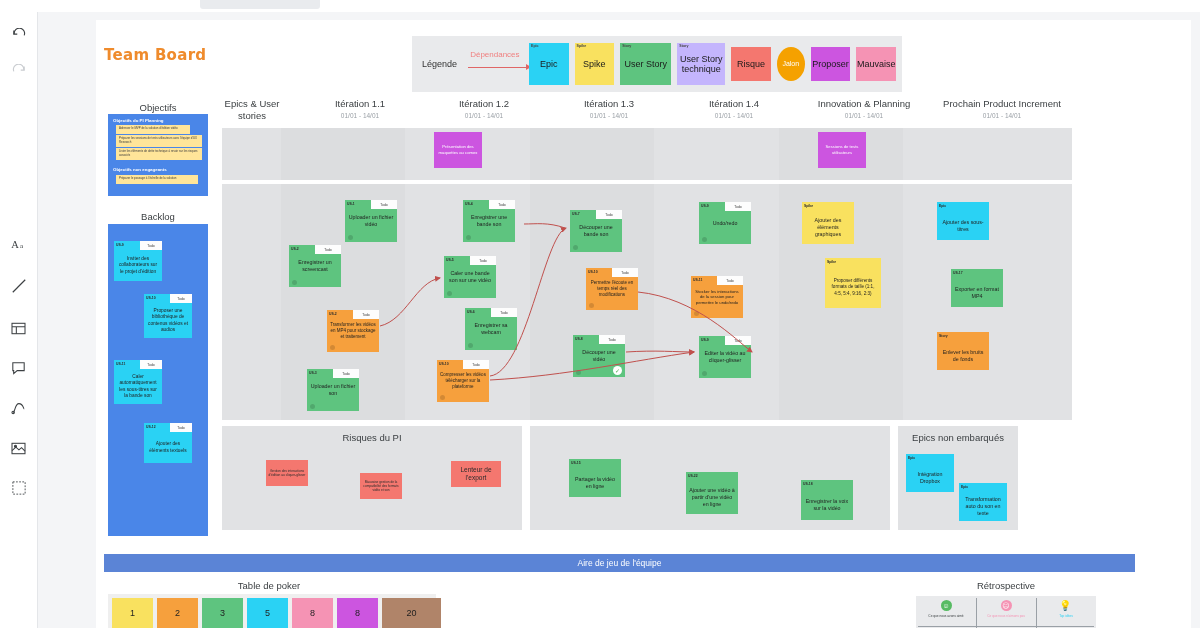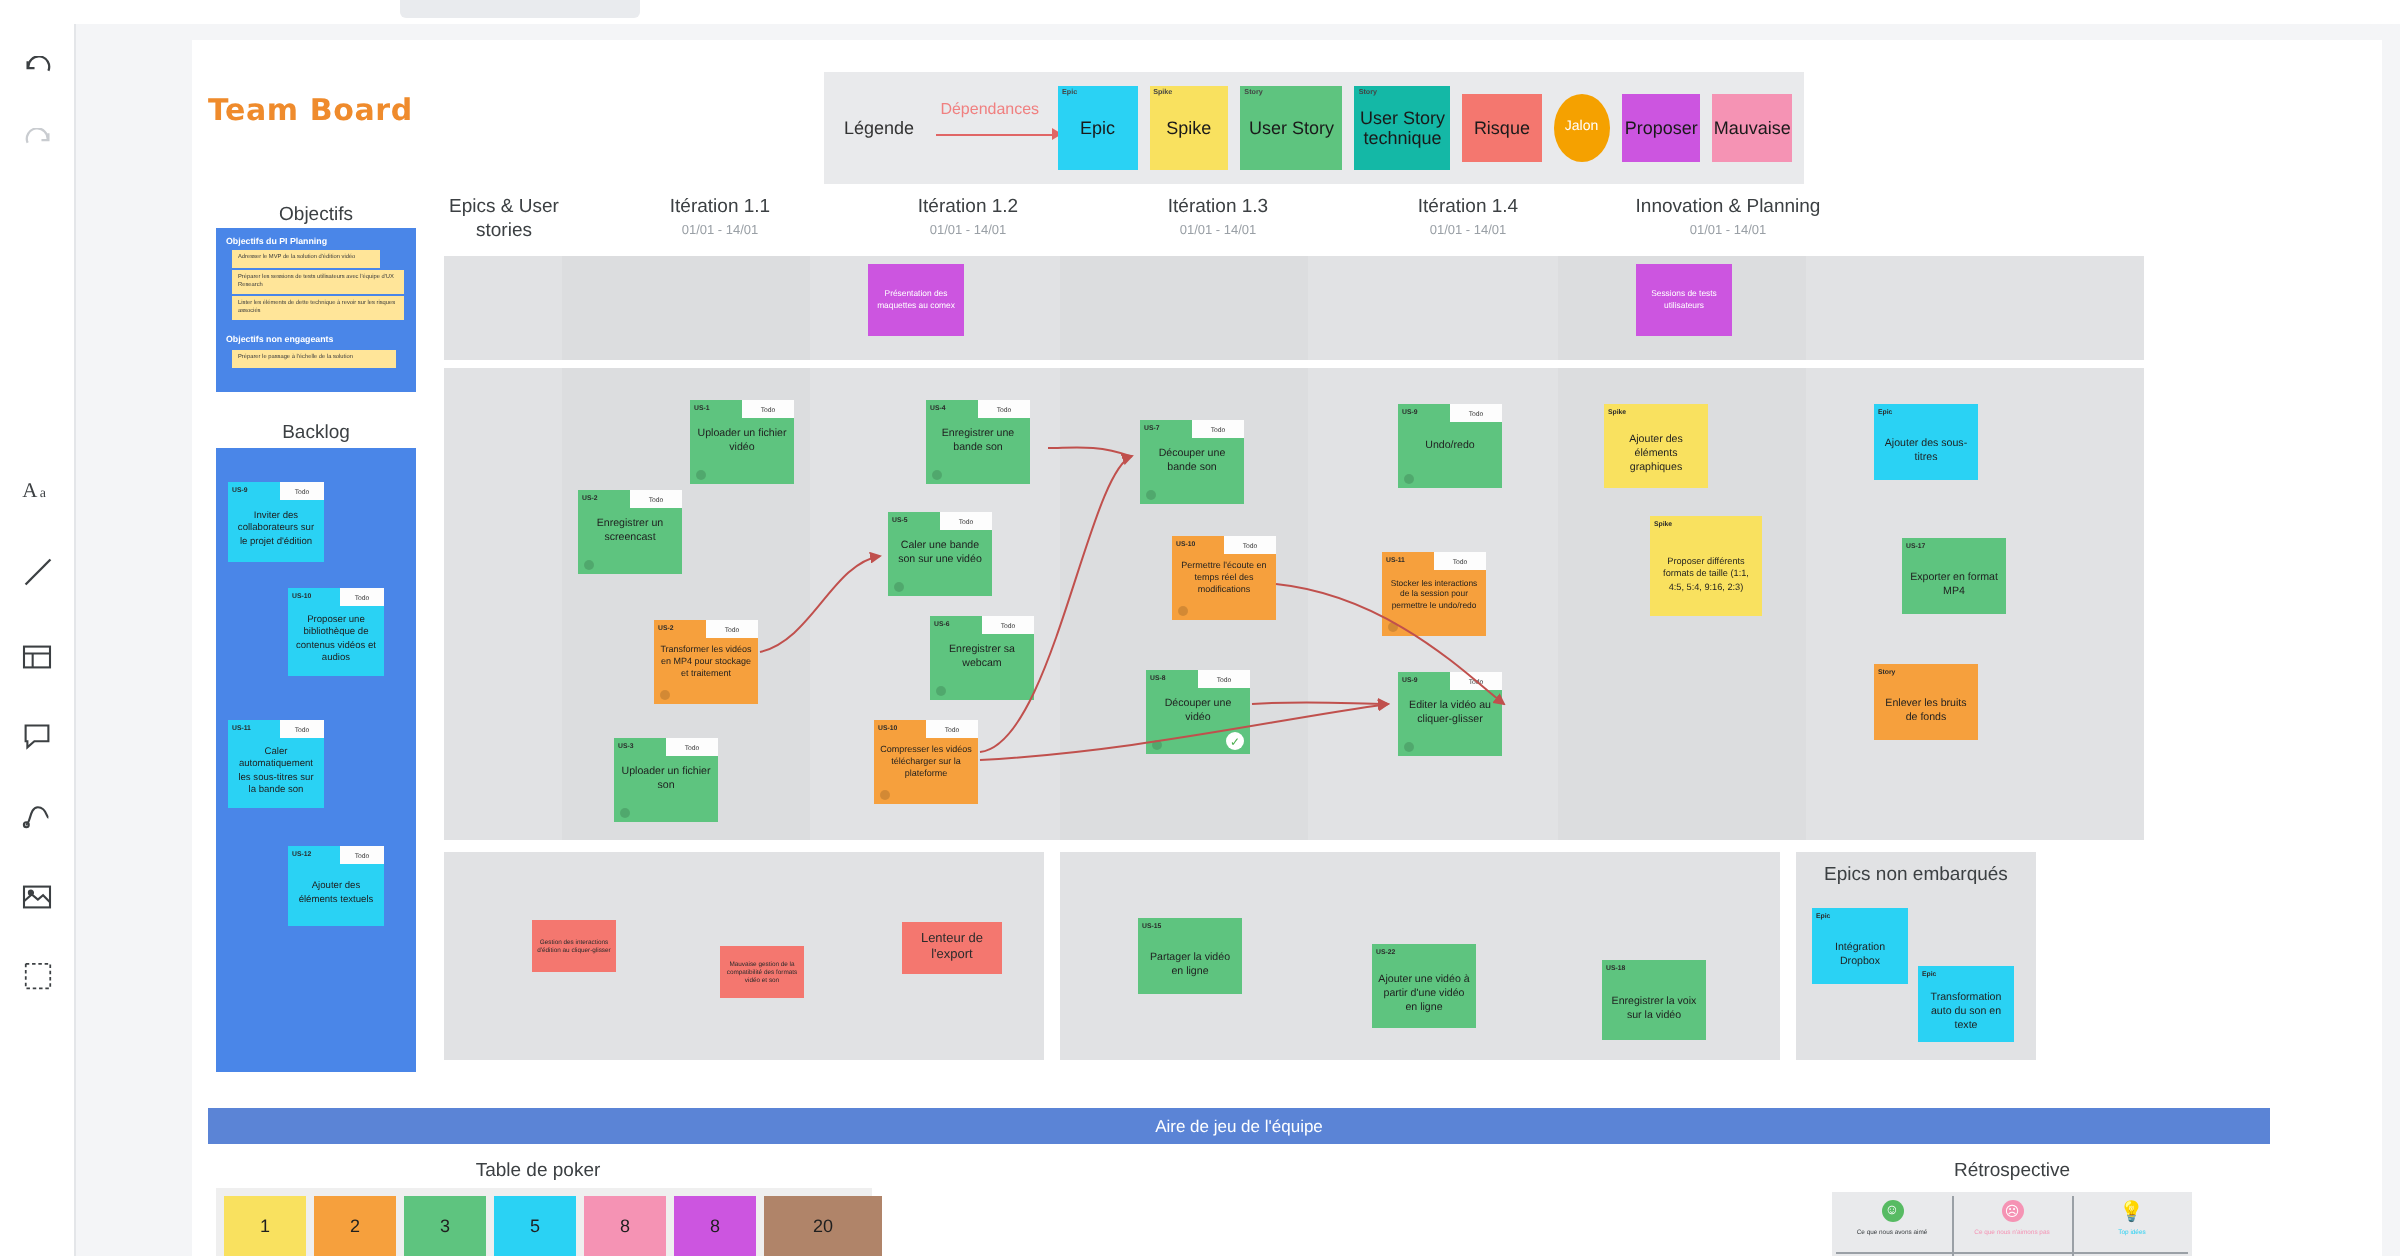--- a/index.html
+++ b/index.html
@@ -376,21 +376,21 @@
       <span>Epic</span>
     </div>
     <div class="lg-card" style="background:#f9e15f">
       <span class="lg-tag">Spike</span>
       <span>Spike</span>
     </div>
     <div class="lg-card" style="background:#5ec47f;width:62px">
       <span class="lg-tag">Story</span>
       <span>User Story</span>
     </div>
-    <div class="lg-card" style="background:#14b8a6;width:58px">
+    <div class="lg-card" style="background:#c4b5fd;width:58px">
       <span class="lg-tag">Story</span>
       <span>User Story technique</span>
     </div>
     <div class="lg-card" style="background:#f4776f;height:34px">
       <span>Risque</span>
     </div>
     <div class="lg-card lg-round" style="background:#f5a100">
       <span>Jalon</span>
     </div>
     <div class="lg-card" style="background:#cc55e0;height:34px">
@@ -417,20 +417,24 @@
     <div class="colhead" style="left:457px;width:112px">
       <div>Itération 1.3</div>
       <div class="cdate">01/01 - 14/01</div>
     </div>
     <div class="colhead" style="left:582px;width:112px">
       <div>Itération 1.4</div>
       <div class="cdate">01/01 - 14/01</div>
     </div>
     <div class="colhead" style="left:706px;width:124px">
       <div>Innovation &amp; Planning</div>
+      <div class="cdate">01/01 - 14/01</div>
+    </div>
+    <div class="colhead" style="left:836px;width:140px">
+      <div>Prochain Product Increment</div>
       <div class="cdate">01/01 - 14/01</div>
     </div>
   </div>
 
   <div class="rowlabel" style="left:128px;top:126px">Événements</div>
   <div class="rowlabel" style="left:133px;top:276px">Planning</div>
 
   <div class="lane" style="left:126px;top:108px;width:850px;height:52px"></div>
   <div class="lane-band" style="left:185px;top:108px;width:124px;height:52px"></div>
   <div class="lane-band" style="left:434px;top:108px;width:124px;height:52px"></div>
@@ -674,20 +678,21 @@
   </div>
   <div class="note" style="left:48px;top:403px;width:48px;height:40px;background:#2ad2f4">
     <div class="note-hdr">
           <span class="note-id">US-12</span>
           <span class="note-chip" style="width:22px">Todo</span>
         </div>
     <div class="note-body" style="font-size:4.8px">Ajouter des éléments textuels</div>
   </div>
 
   <div class="lane" style="left:126px;top:406px;width:300px;height:104px;background:#e1e2e4"></div>
+  <div class="section-title" style="left:126px;top:412px;width:300px">Risques du PI</div>
   <div class="risk-note" style="left:170px;top:440px;width:42px;height:26px;font-size:3.2px">Gestion des interactions d'édition au cliquer-glisser</div>
   <div class="risk-note" style="left:264px;top:453px;width:42px;height:26px;font-size:3.2px">Mauvaise gestion de la compatibilité des formats vidéo et son</div>
   <div class="risk-note" style="left:355px;top:441px;width:50px;height:26px;font-size:6.5px">Lenteur de l'export</div>
 
   <div class="lane" style="left:434px;top:406px;width:360px;height:104px;background:#e1e2e4"></div>
   <div class="note" style="left:473px;top:439px;width:52px;height:38px;background:#5ec47f">
     <div class="note-hdr">
           <span class="note-id">US-15</span>
         </div>
     <div class="note-body">Partager la vidéo en ligne</div>

